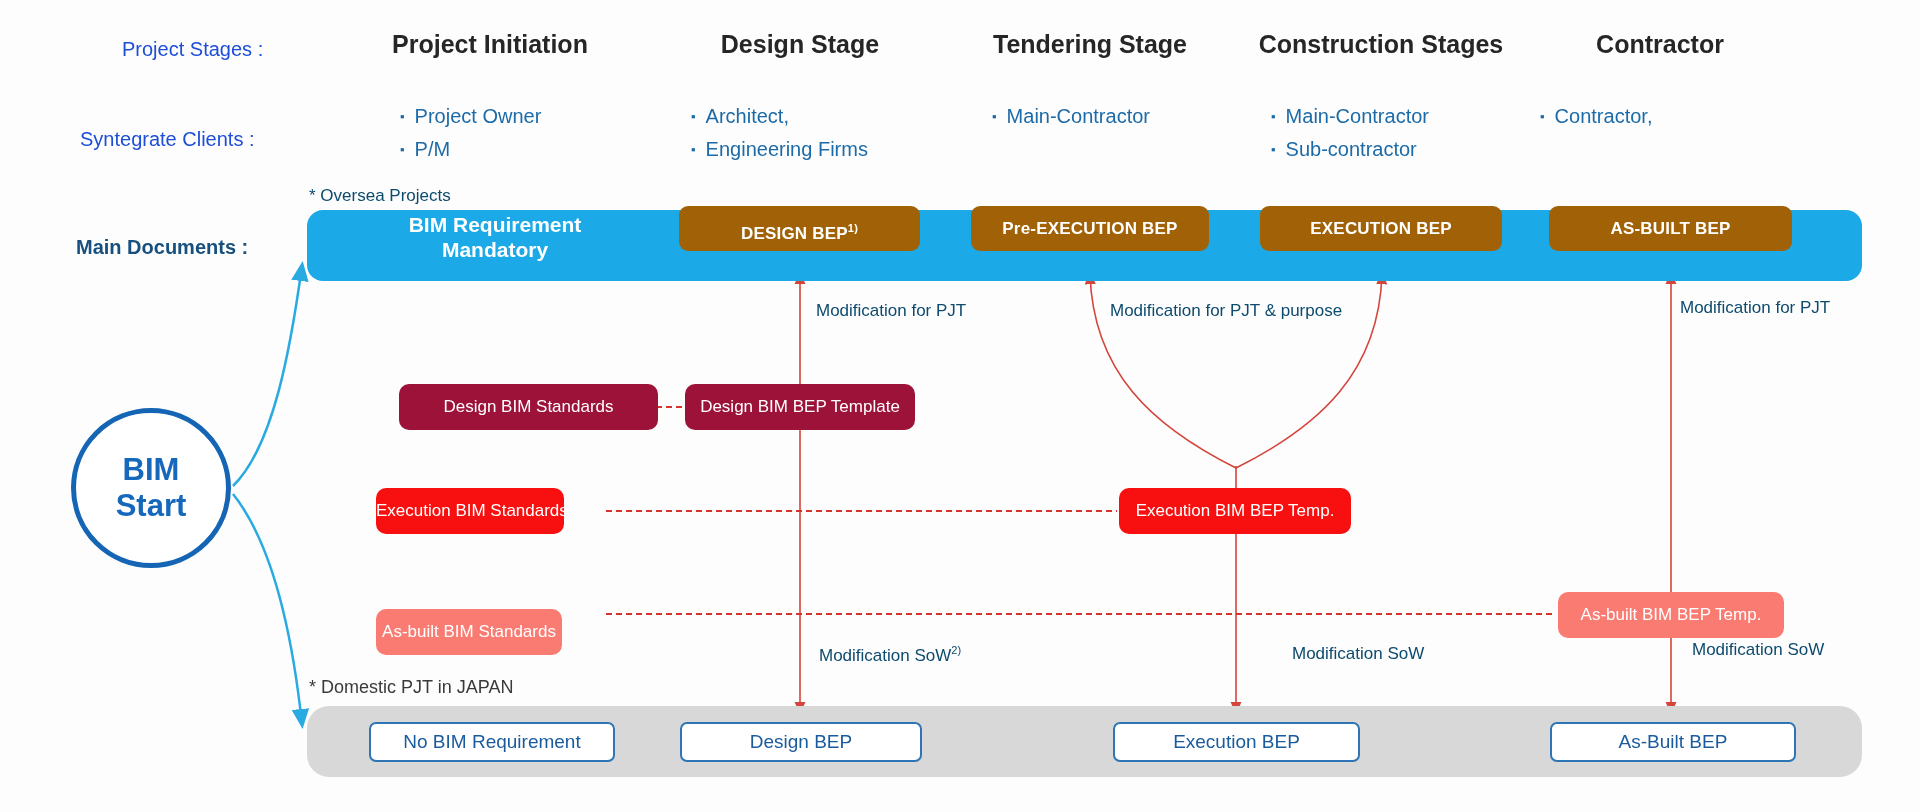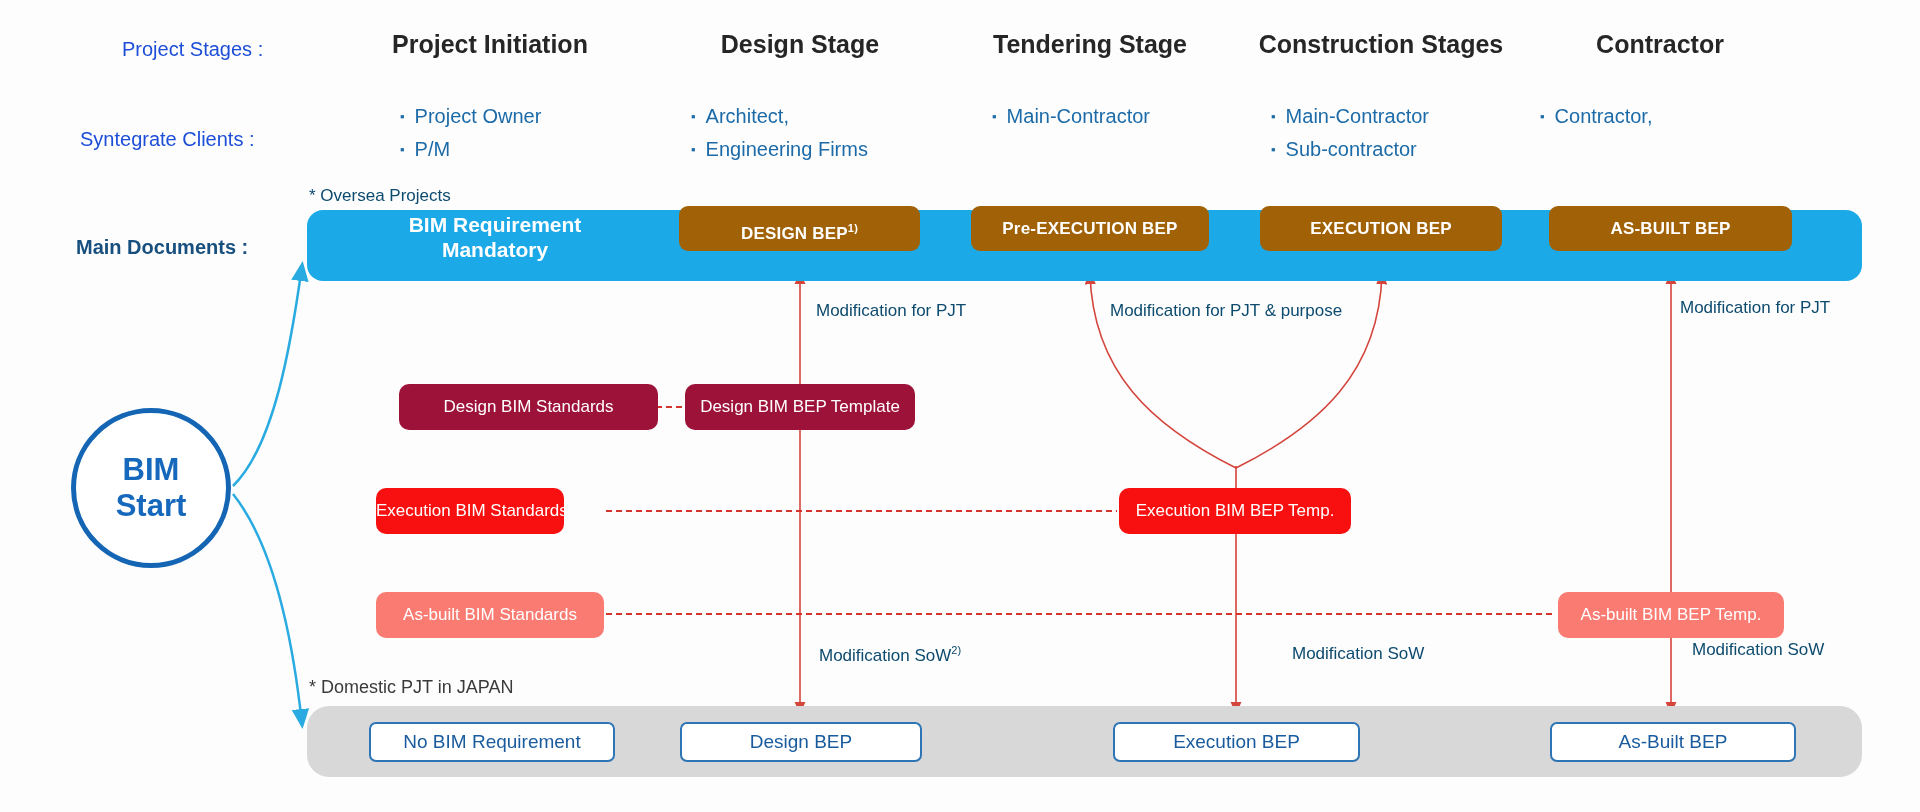--- a/index.html
+++ b/index.html
@@ -119,21 +119,21 @@
 <div class="abs red-note" style="left:1292px;top:644px;">Modification SoW</div>
 <div class="abs red-note" style="left:1692px;top:640px;">Modification SoW</div>
 
 <div class="abs bim-circle">
   <div>BIM</div>
   <div>Start</div>
 </div>
 
 <div class="abs pill crimson" style="left:376px;top:384px;width:259px;margin-left:23px;">Design BIM Standards</div>
 <div class="abs pill bright-red" style="left:376px;top:488px;width:188px;">Execution BIM Standards</div>
-<div class="abs pill salmon" style="left:376px;top:592px;width:228px;">As-built BIM Standards</div>
+<div class="abs pill salmon" style="left:376px;top:609px;width:186px;">As-built BIM Standards</div>
 
 <div class="abs pill crimson" style="left:685px;top:384px;width:230px;">Design BIM BEP Template</div>
 <div class="abs pill bright-red" style="left:1119px;top:488px;width:232px;">Execution BIM BEP Temp.</div>
 <div class="abs pill salmon" style="left:1558px;top:592px;width:226px;">As-built BIM BEP Temp.</div>
 
 <div class="abs domestic-note" style="left:309px;top:677px;">* Domestic PJT in JAPAN</div>
 <div class="abs band-gray"></div>
 <div class="abs white-box" style="left:369px;width:242px;">No BIM Requirement</div>
 <div class="abs white-box" style="left:680px;width:238px;">Design BEP</div>
 <div class="abs white-box" style="left:1113px;width:243px;">Execution BEP</div>

